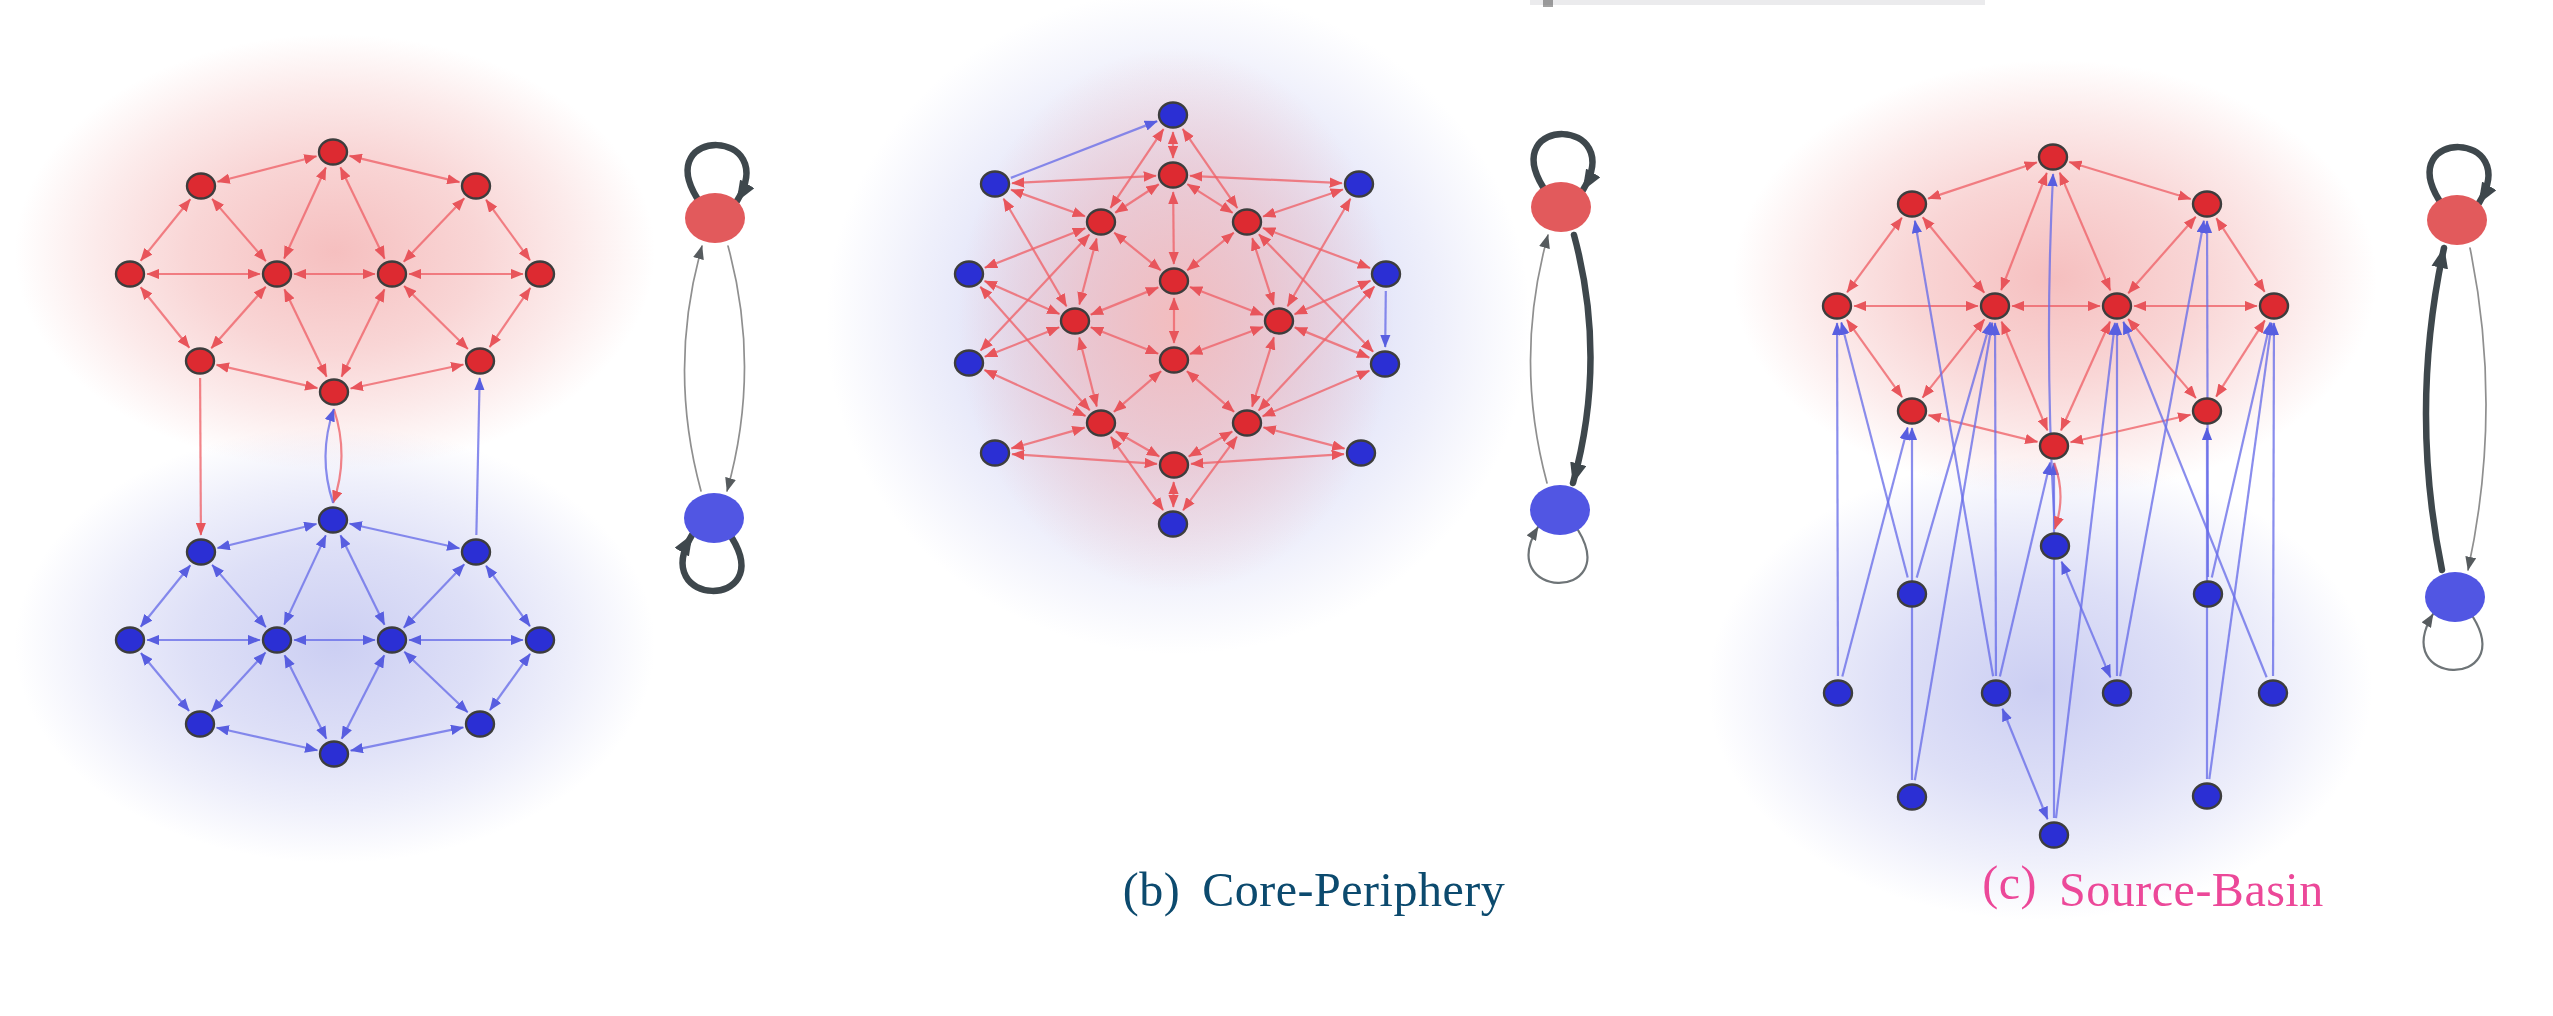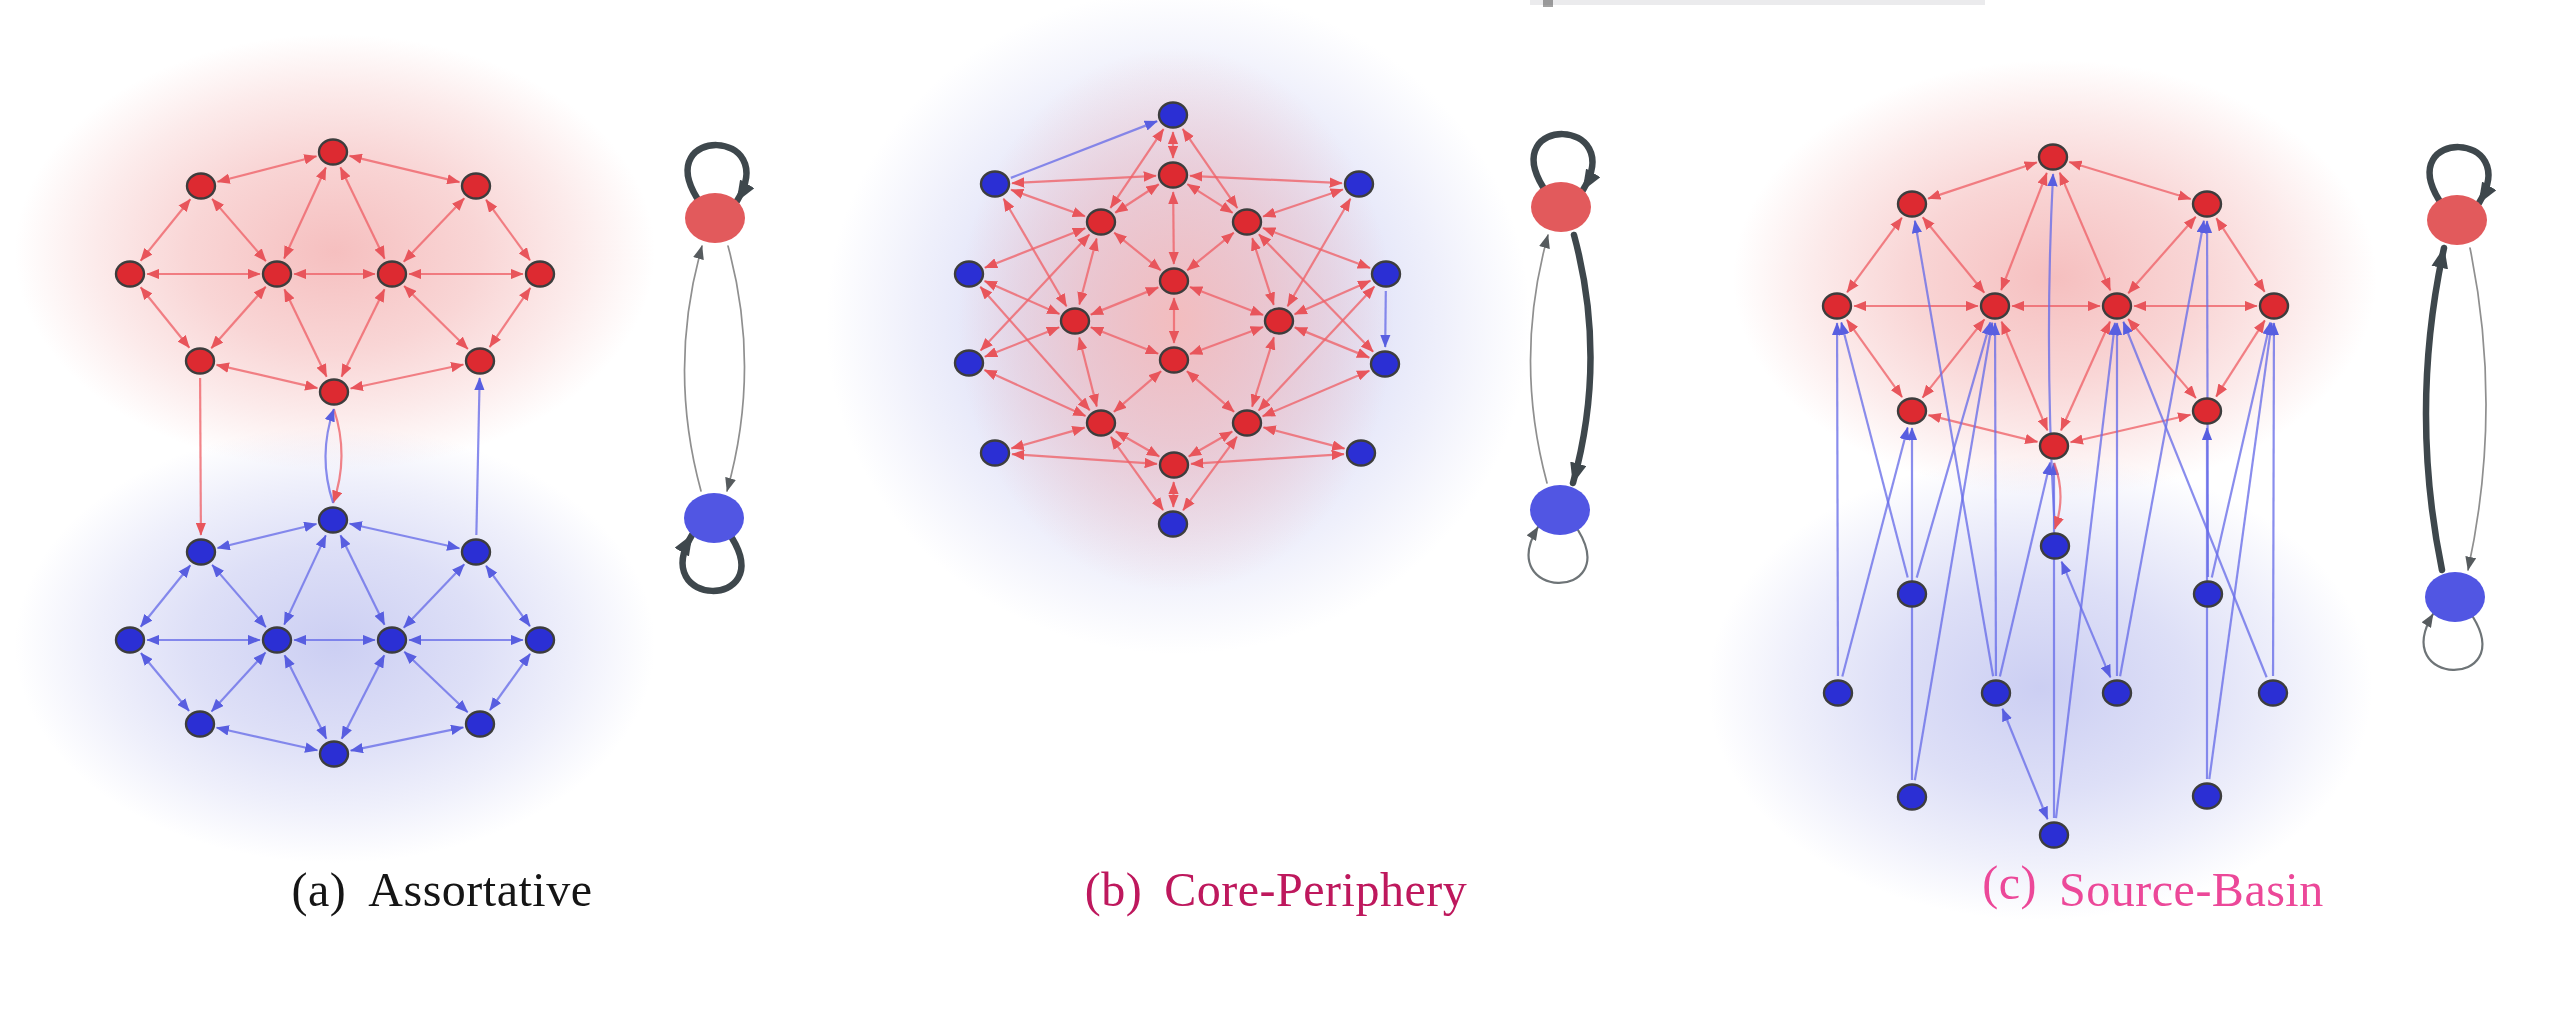--- a/index.html
+++ b/index.html
@@ -279,22 +279,19 @@
           <path d="M2439,200 C2395,128 2523,130 2479,203" fill="none" stroke="#3e474c" stroke-width="6.5" stroke-linecap="round" marker-end="url(#arr-dark)"></path>
           <path d="M2473,617 C2517,689 2389,687 2433,614" fill="none" stroke="#6e7477" stroke-width="2.2" stroke-linecap="round" marker-end="url(#arr-gray)"></path>
           <ellipse cx="2457" cy="220" rx="30" ry="25" fill="#e25a5c"></ellipse>
           <ellipse cx="2455" cy="597" rx="30" ry="25" fill="#5156e3"></ellipse>
         </g>
       </g>
       <rect x="1530" y="0" width="455" height="5" fill="#9a9aa6" opacity="0.2"></rect>
       <rect x="1543" y="0" width="10" height="7" fill="#555555" opacity="0.55"></rect>
     </svg>
 
-  <div class="caption" style="left: 442px; top: 862px; color: rgb(21, 21, 21);">
-    <span class="prefix">(a)</span><span>Assortative</span>
-  </div>
-  <div class="caption" style="left: 1276px; top: 862px; color: #be185d; text-align: center;">
+  <div class="caption" style="left: 1314px; top: 862px; color: #0c4a6e; text-align: center;">
     <span class="prefix">(b)</span><span>Core-Periphery</span>
   </div>
   <div class="caption raise" style="left: 2153px; top: 862px; color: #ec4899;">
     <span class="prefix">(c)</span><span>Source-Basin</span>
   </div>
 </div>
 
 </body></html>

